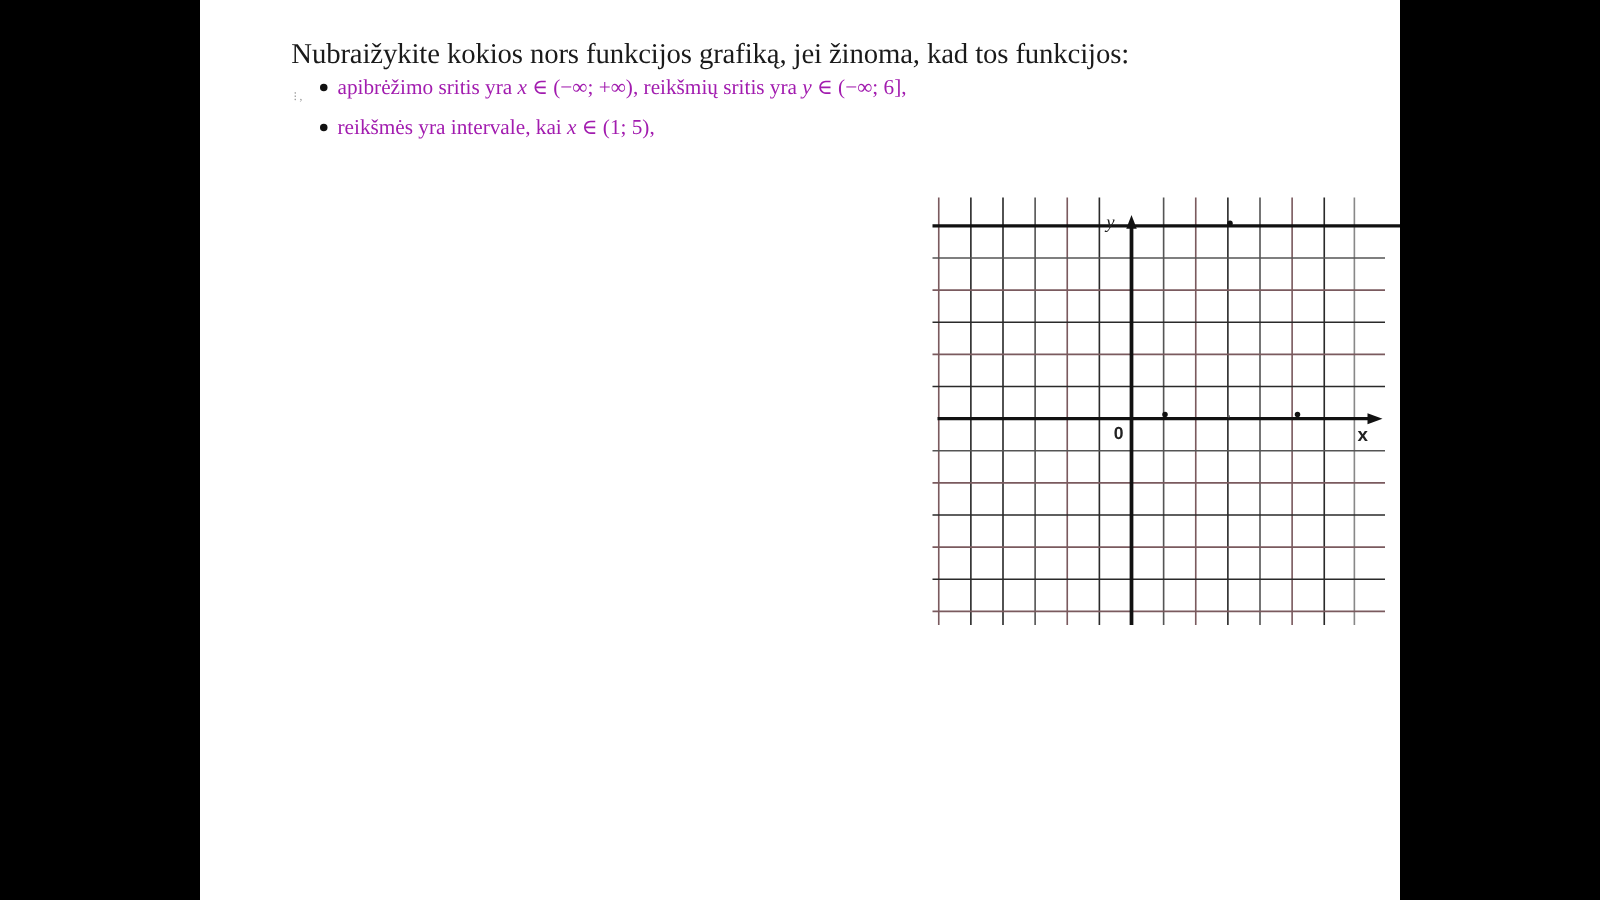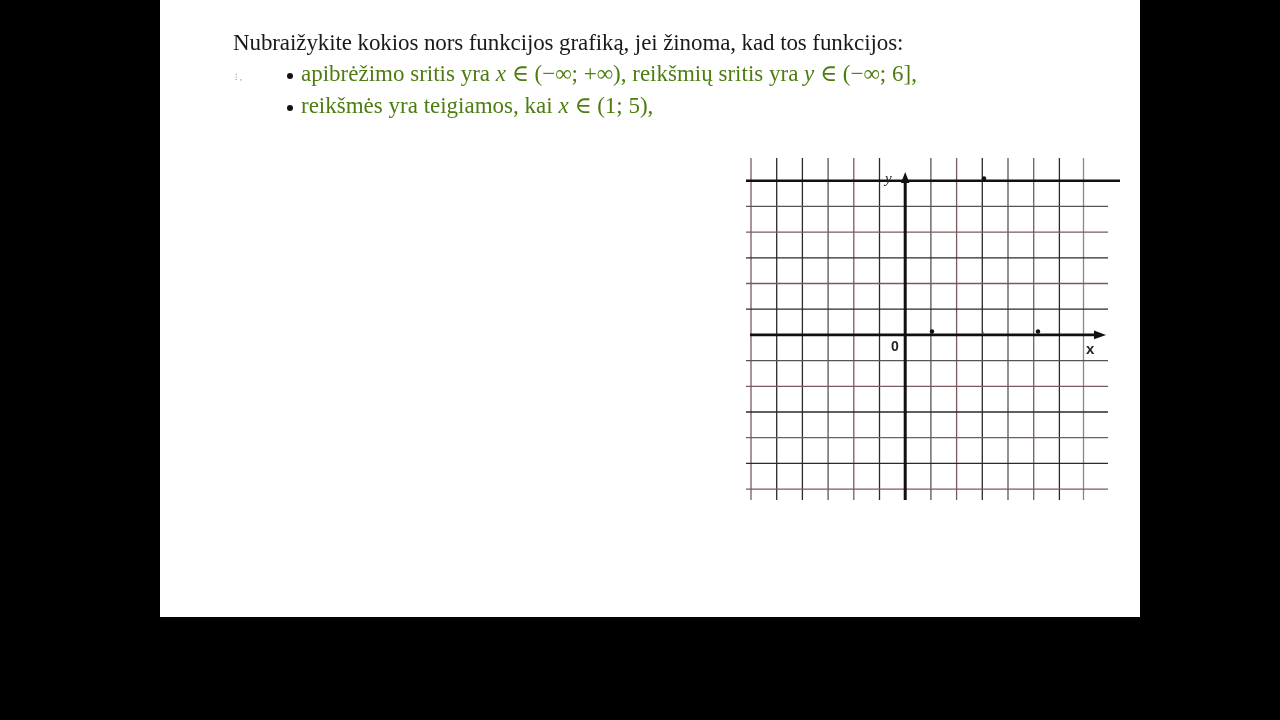--- a/index.html
+++ b/index.html
@@ -2,31 +2,30 @@
 <html><head>
   <meta charset="utf-8">
   <style>
     html, body { margin: 0; padding: 0; }
     body {
       width: 1280px; height: 720px; background: #000000;
       position: relative; overflow: hidden;
       font-family: "Liberation Serif", "DejaVu Serif", serif;
     }
     .page {
-      position: absolute; left: 160px; top: 0; width: 960px; height: 617px;
+      position: absolute; left: 160px; top: 0; width: 960px; height: 720px;
       background: #ffffff;
-      padding-left: 20px;
     }
     .title {
       position: absolute; left: 73px; top: 30px;
       font-size: 23px; color: #1a1a1a; white-space: nowrap; letter-spacing: -0.1px;
     }
     .bullet-line {
-      position: absolute; white-space: nowrap; font-size: 23px; color: #4d7c0f;
-      left: 127px;
+      position: absolute; white-space: nowrap; font-size: 17px; color: #a21caf;
+      left: 96px;
     }
     .bullet-dot {
       display: inline-block; width: 6px; height: 6px; border-radius: 50%;
       background: #111; margin-right: 8px; vertical-align: 2px;
     }
     .math { font-style: italic; }
     .artifact {
       position: absolute; left: 75px; top: 70px; font-size: 9px; color: #999;
     }
     svg.grid { position: absolute; left: 0; top: 0; }
@@ -35,21 +34,21 @@
 <body>
 
 <div class="page">
   <div class="title">Nubraižykite kokios nors funkcijos grafiką, jei žinoma, kad tos funkcijos:</div>
   <div class="artifact">⁝ ,</div>
 
   <div class="bullet-line" style="top:60px;">
     <span class="bullet-dot"></span><span>apibrėžimo sritis yra </span><span class="math">x</span><span> ∈ (−∞; +∞), reikšmių sritis yra </span><span class="math">y</span><span> ∈ (−∞; 6],</span>
   </div>
   <div class="bullet-line" style="top:92px;">
-    <span class="bullet-dot"></span><span>reikšmės yra teigiamos, kai </span><span class="math">x</span><span> ∈ (1; 5),</span>
+    <span class="bullet-dot"></span><span>reikšmės yra intervale, kai </span><span class="math">x</span><span> ∈ (1; 5),</span>
   </div>
 
   <svg class="grid" width="960" height="720">
     <g stroke-width="1.3">
       <line x1="591" y1="158" x2="591" y2="500" stroke="#7a5a5e"></line>
       <line x1="616.7" y1="158" x2="616.7" y2="500" stroke="#2a2a2a"></line>
       <line x1="642.4" y1="158" x2="642.4" y2="500" stroke="#2a2a2a"></line>
       <line x1="668.1" y1="158" x2="668.1" y2="500" stroke="#555"></line>
       <line x1="693.8" y1="158" x2="693.8" y2="500" stroke="#7a5a5e"></line>
       <line x1="719.5" y1="158" x2="719.5" y2="500" stroke="#2a2a2a"></line>

